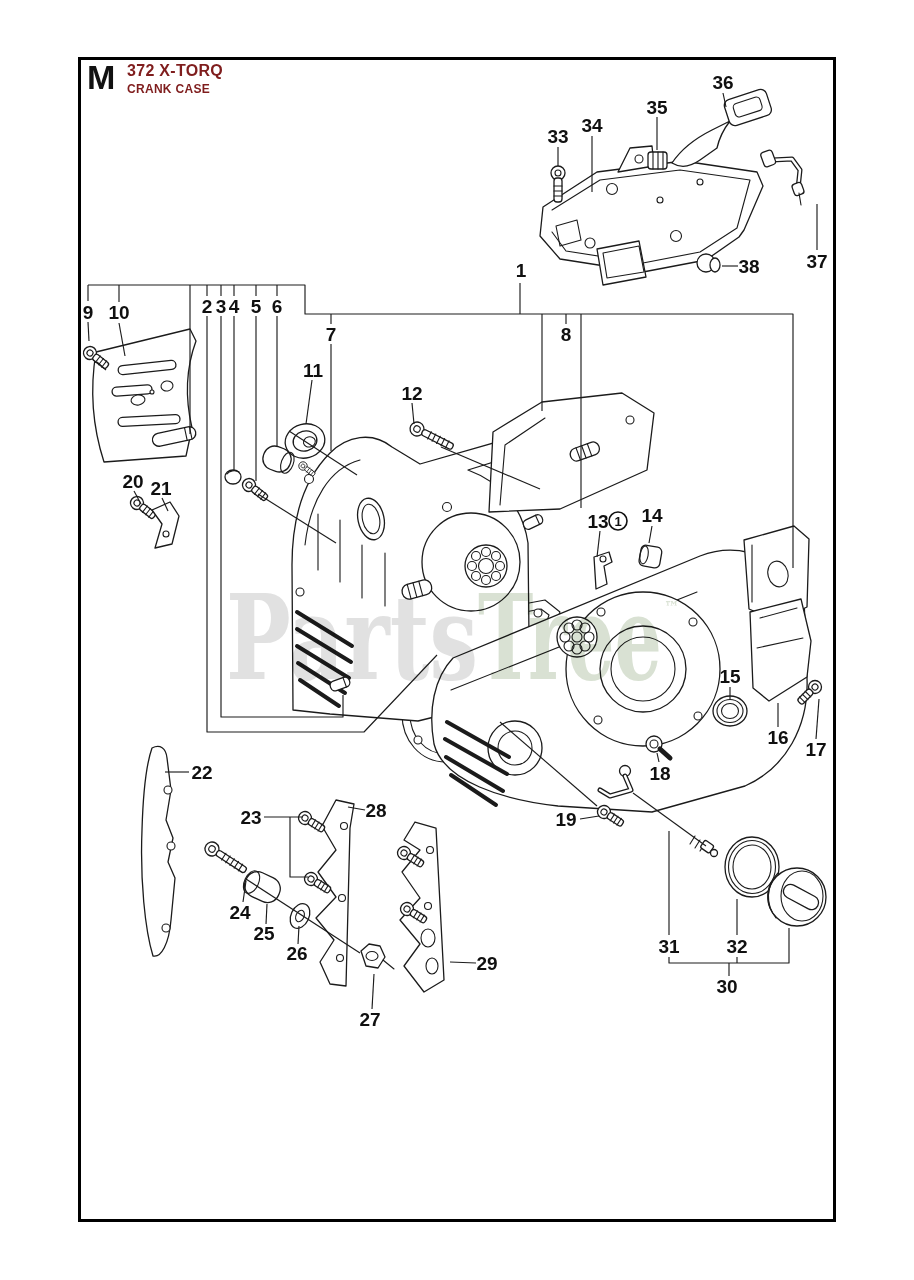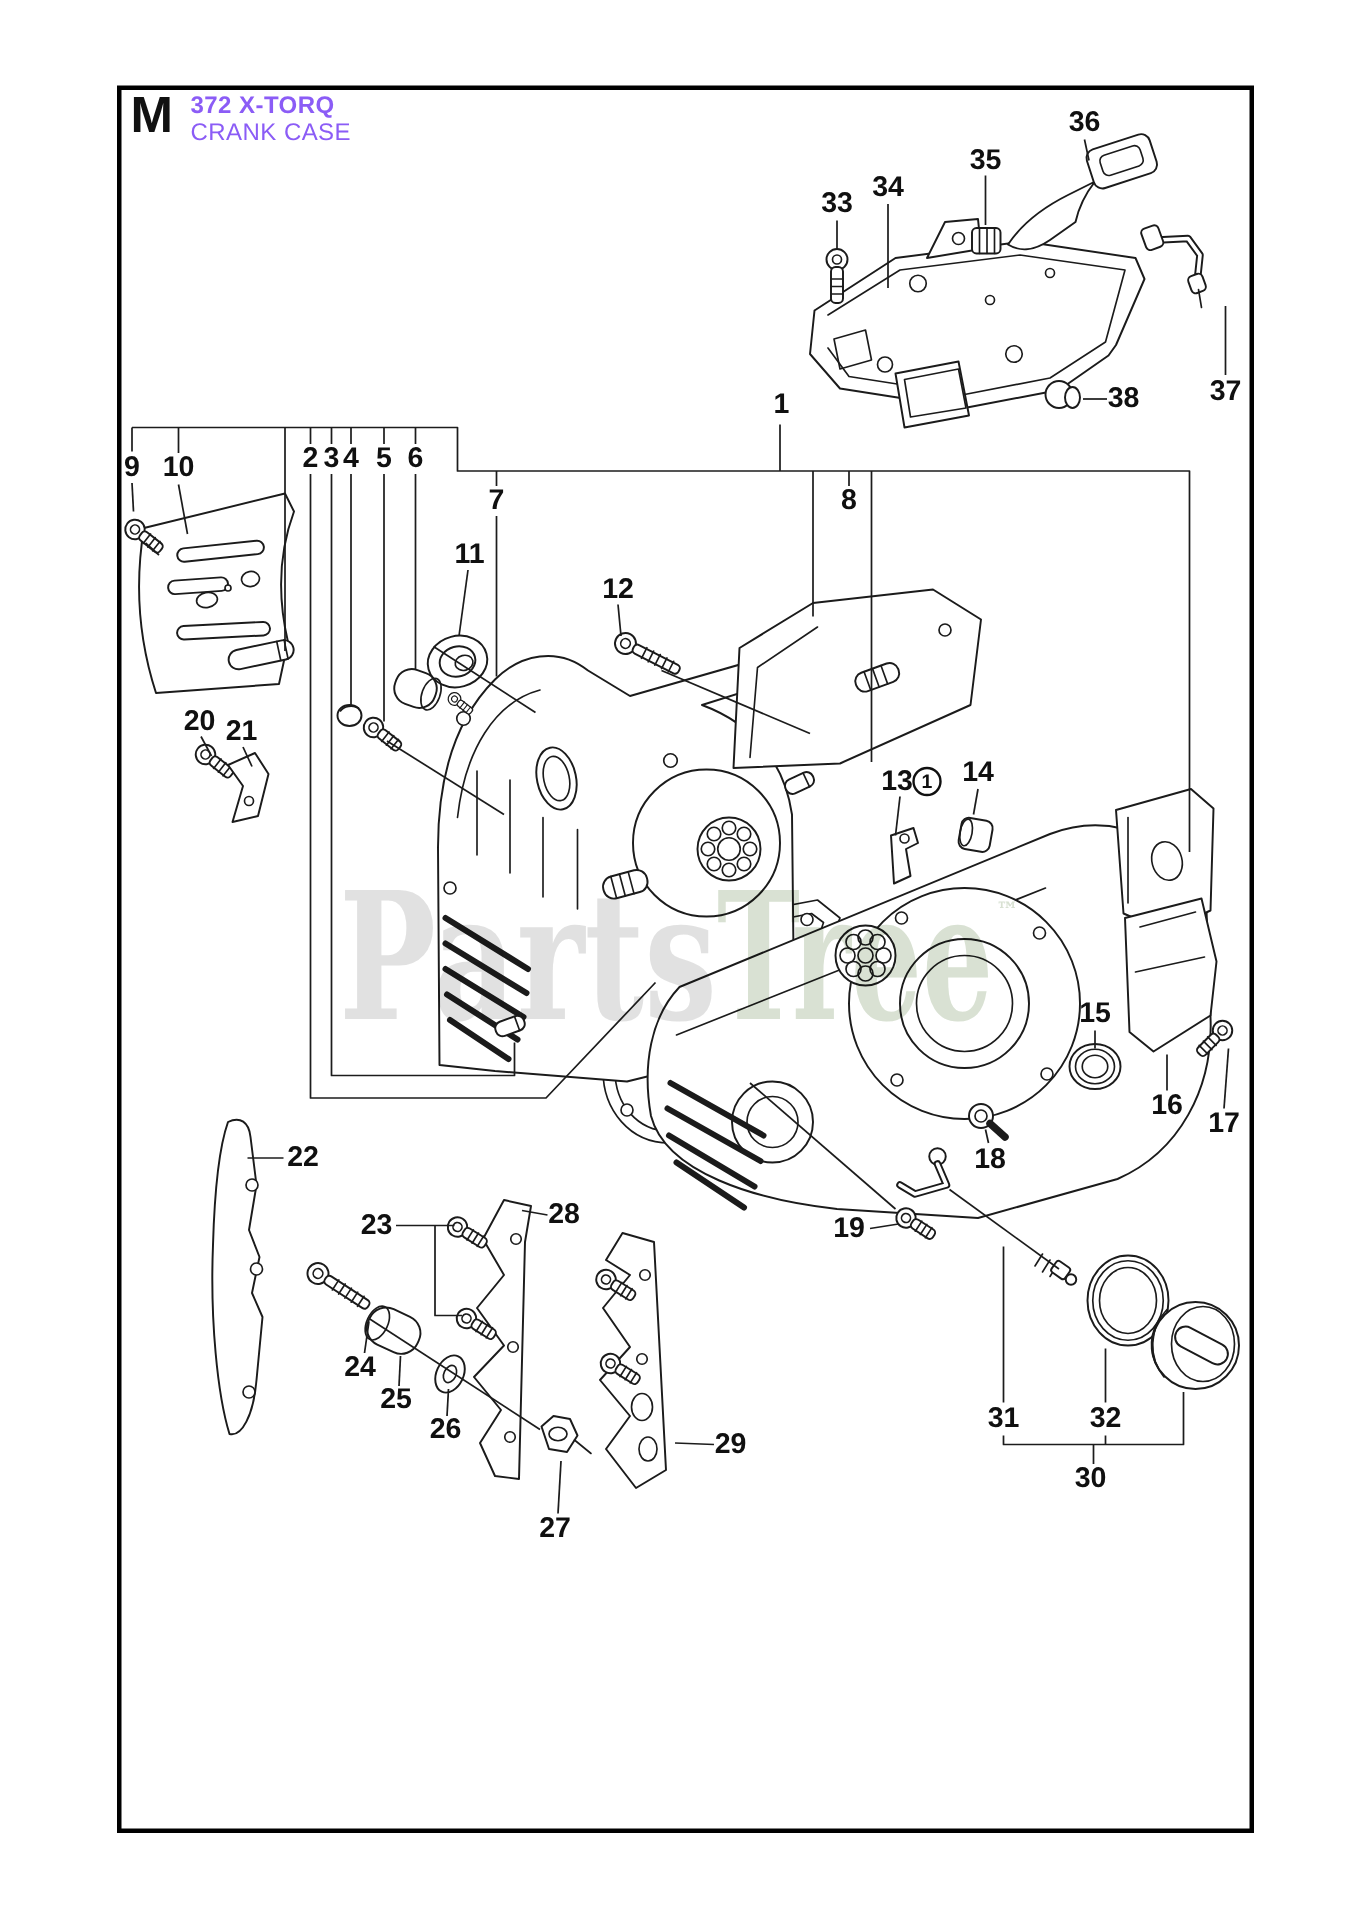--- a/index.html
+++ b/index.html
@@ -1,21 +1,21 @@
 <!DOCTYPE html>
 <html><head>
 <meta charset="utf-8">
 <style>
   html,body{margin:0;padding:0;background:#ffffff;}
   body{width:914px;height:1280px;position:relative;font-family:"Liberation Sans",sans-serif;overflow:hidden;}
   .frame{position:absolute;left:78px;top:57px;width:758px;height:1165px;border:3px solid #000;box-sizing:border-box;background:#fff;}
   .hdr-letter{position:absolute;left:87px;top:60px;font-size:34px;font-weight:bold;color:#111;line-height:1;}
-  .hdr-block{position:absolute;left:127px;top:62px;color:#8b5cf6;}
+  .hdr-block{position:absolute;left:127px;top:62px;color:#7f1d1d;}
   .hdr-model{font-size:16px;font-weight:bold;line-height:18px;letter-spacing:.3px;}
-  .hdr-sub{font-size:16px;font-weight:normal;line-height:18px;letter-spacing:.3px;}
+  .hdr-sub{font-size:12px;font-weight:bold;line-height:18px;letter-spacing:.3px;}
   svg.diagram{position:absolute;left:0;top:0;width:914px;height:1280px;}
   .part{fill:#fff;stroke:#1b1b1b;stroke-width:1.3;stroke-linejoin:round;}
   .pline{fill:none;stroke:#1b1b1b;stroke-width:1.1;stroke-linejoin:round;stroke-linecap:round;}
   .thick{fill:none;stroke:#1b1b1b;stroke-width:5;stroke-linejoin:round;stroke-linecap:round;}
   .thickw{fill:none;stroke:#fff;stroke-width:2.4;stroke-linejoin:round;stroke-linecap:round;}
   .fin{stroke:#1b1b1b;stroke-width:4;stroke-linecap:round;}
   .hole{fill:#fff;stroke:#1b1b1b;stroke-width:1.1;}
   #leader-layer polyline{fill:none;stroke:#1c1c1c;stroke-width:1.15;stroke-linejoin:round;}
   .callout{font-family:"Liberation Sans",sans-serif;font-size:19px;font-weight:bold;fill:#101010;text-anchor:middle;dominant-baseline:central;}
   .badge-circle{fill:none;stroke:#101010;stroke-width:1.6;}

